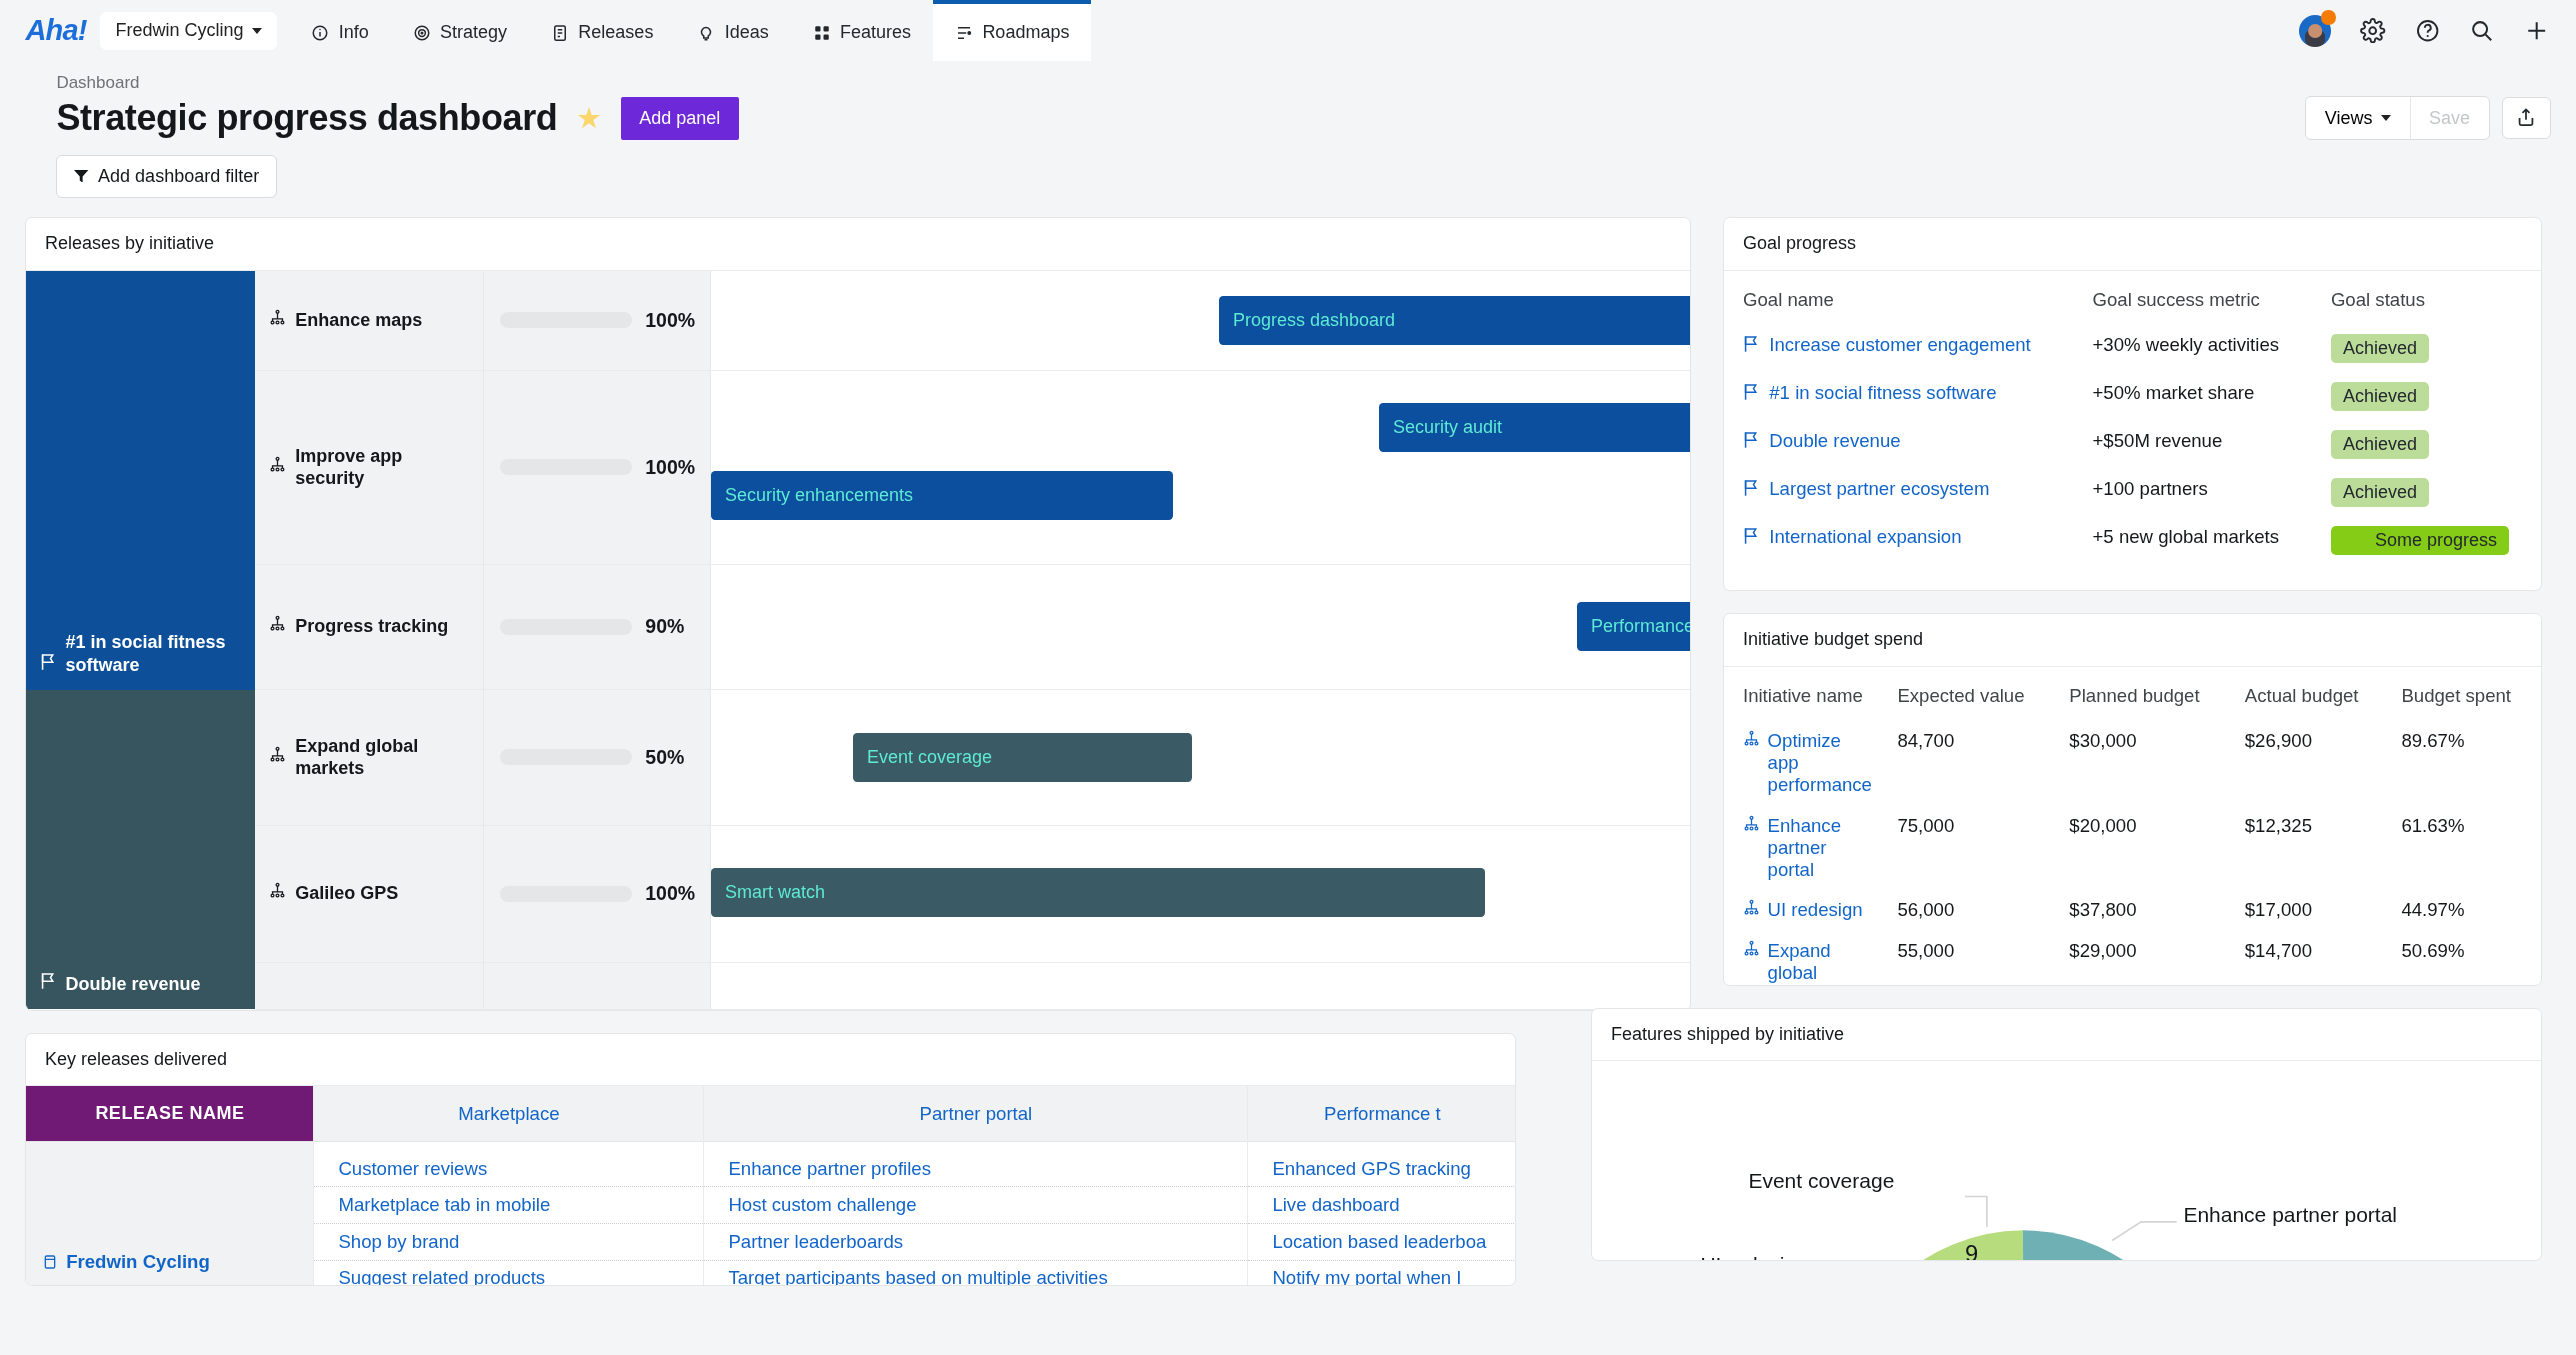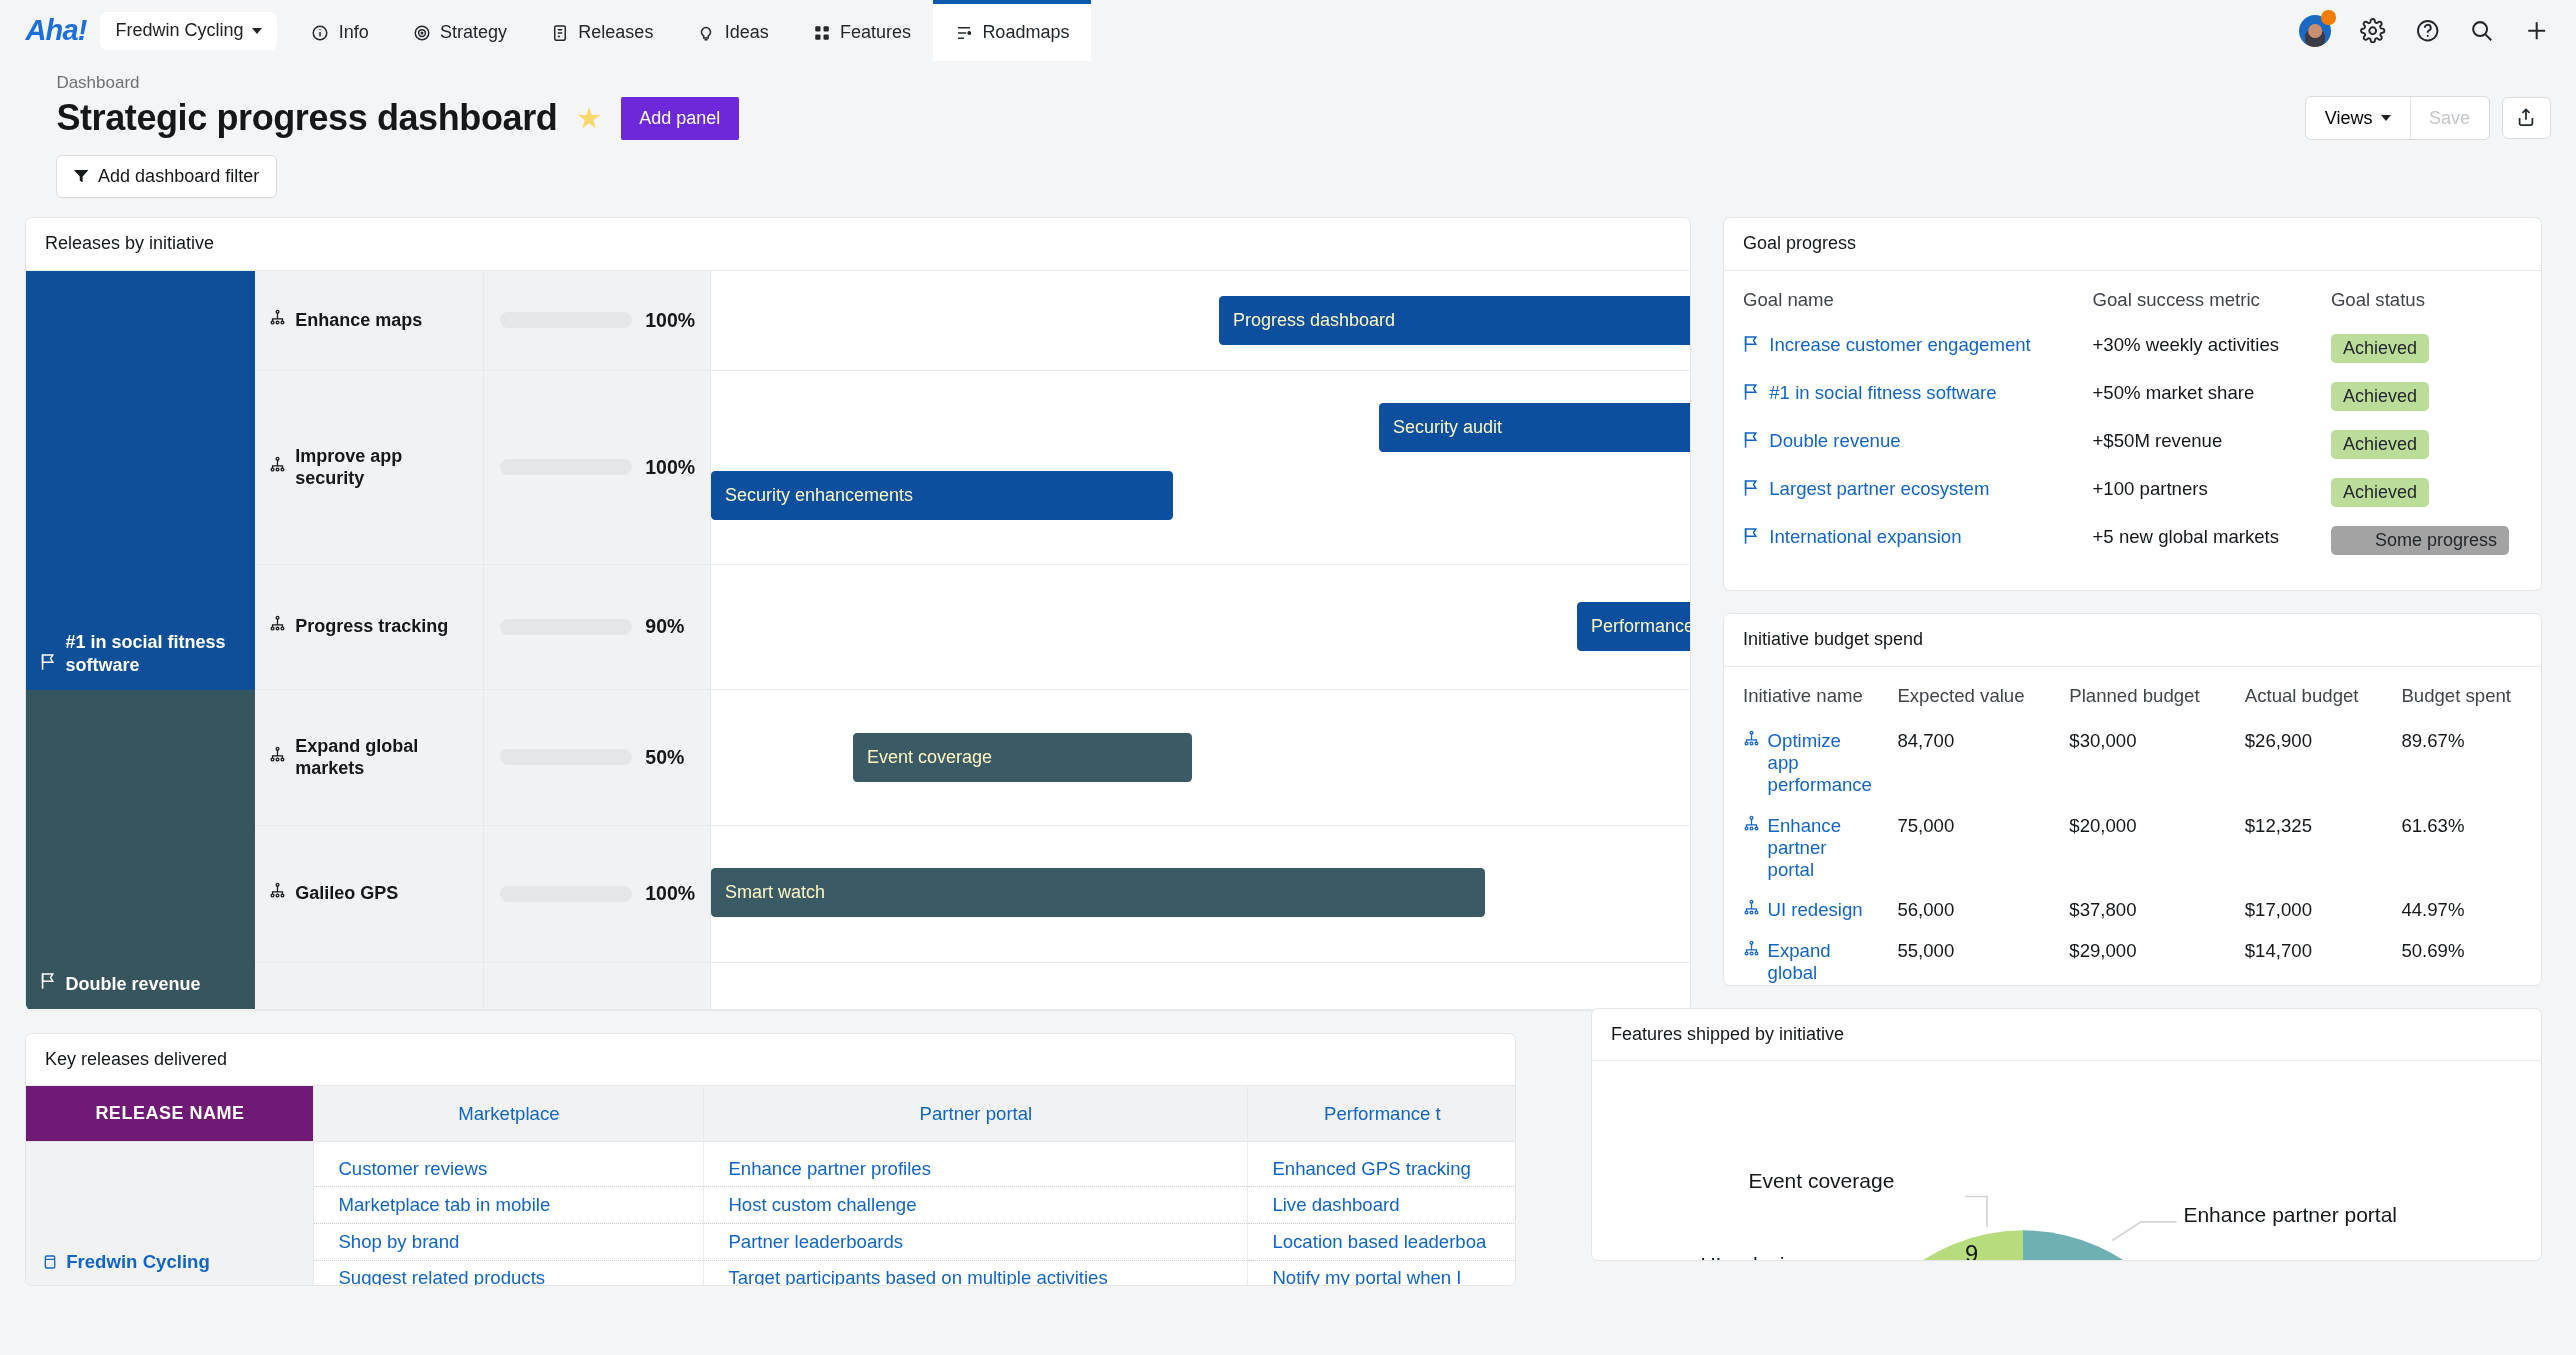--- a/index.html
+++ b/index.html
@@ -121,37 +121,37 @@
   .g-prog {
     width:227px; flex:none; background:#f1f2f3;
     display:flex; align-items:center; gap:13.6px; padding:0 15.3px;
     border-right:0.8px solid #e6e8ea;
   }
   .bar-track { width:132px; height:16px; border-radius:8.5px; background:#e4e6e8; overflow:hidden; }
   .bar-fill { height:100%; background:#53ad1e; border-radius:8.5px; }
   .g-prog .pct { font-size:19.5px; font-weight:700; color:#15181b; }
   .g-time { flex:1; position:relative; }
   .relbar {
-    position:absolute; height:49px; border-radius:4.2px; color:#fef9c3;
+    position:absolute; height:49px; border-radius:4.2px; color:#5eead4;
     font-size:18px; display:flex; align-items:center; padding:0 13.6px;
     white-space:nowrap; cursor:pointer;
   }
 
   
   .tbl { width:100%; border-collapse:collapse; }
   .tbl th {
     text-align:left; font-weight:400; color:#41454a; font-size:18.6px;
     padding:18.6px 12px 13.6px 18.6px; white-space:nowrap;
   }
   .tbl td { padding:9.3px 12px 9.3px 18.6px; font-size:18.6px; color:#15181b; vertical-align:top; }
   .lnk { color:#1265c8; cursor:pointer; }
   .goalcell { display:flex; align-items:flex-start; gap:9.3px; }
   .chip { display:inline-block; padding:4.2px 12px; border-radius:5.1px; font-size:18px; color:#23282d; }
   .chip-green { background:#bcdc9a; }
-  .chip-amber { background:#a3a3a3;padding-left:44px; }
+  .chip-amber { background:#84cc16;padding-left:44px; }
   .initcell { display:flex; gap:7.6px; align-items:flex-start; color:#1265c8; }
   .budget-body { position:relative; height:318px; overflow:hidden; }
 
   
   .kr-wrap { display:flex; height:199px; }
   .kr-col { flex:none; border-right:0.8px solid #e8eaec; }
   .kr-col:last-child { border-right:none; }
   .kr-hd {
     height:56px; display:flex; align-items:center; justify-content:center;
     background:#f1f2f3; font-size:18.6px; color:#1265c8;

